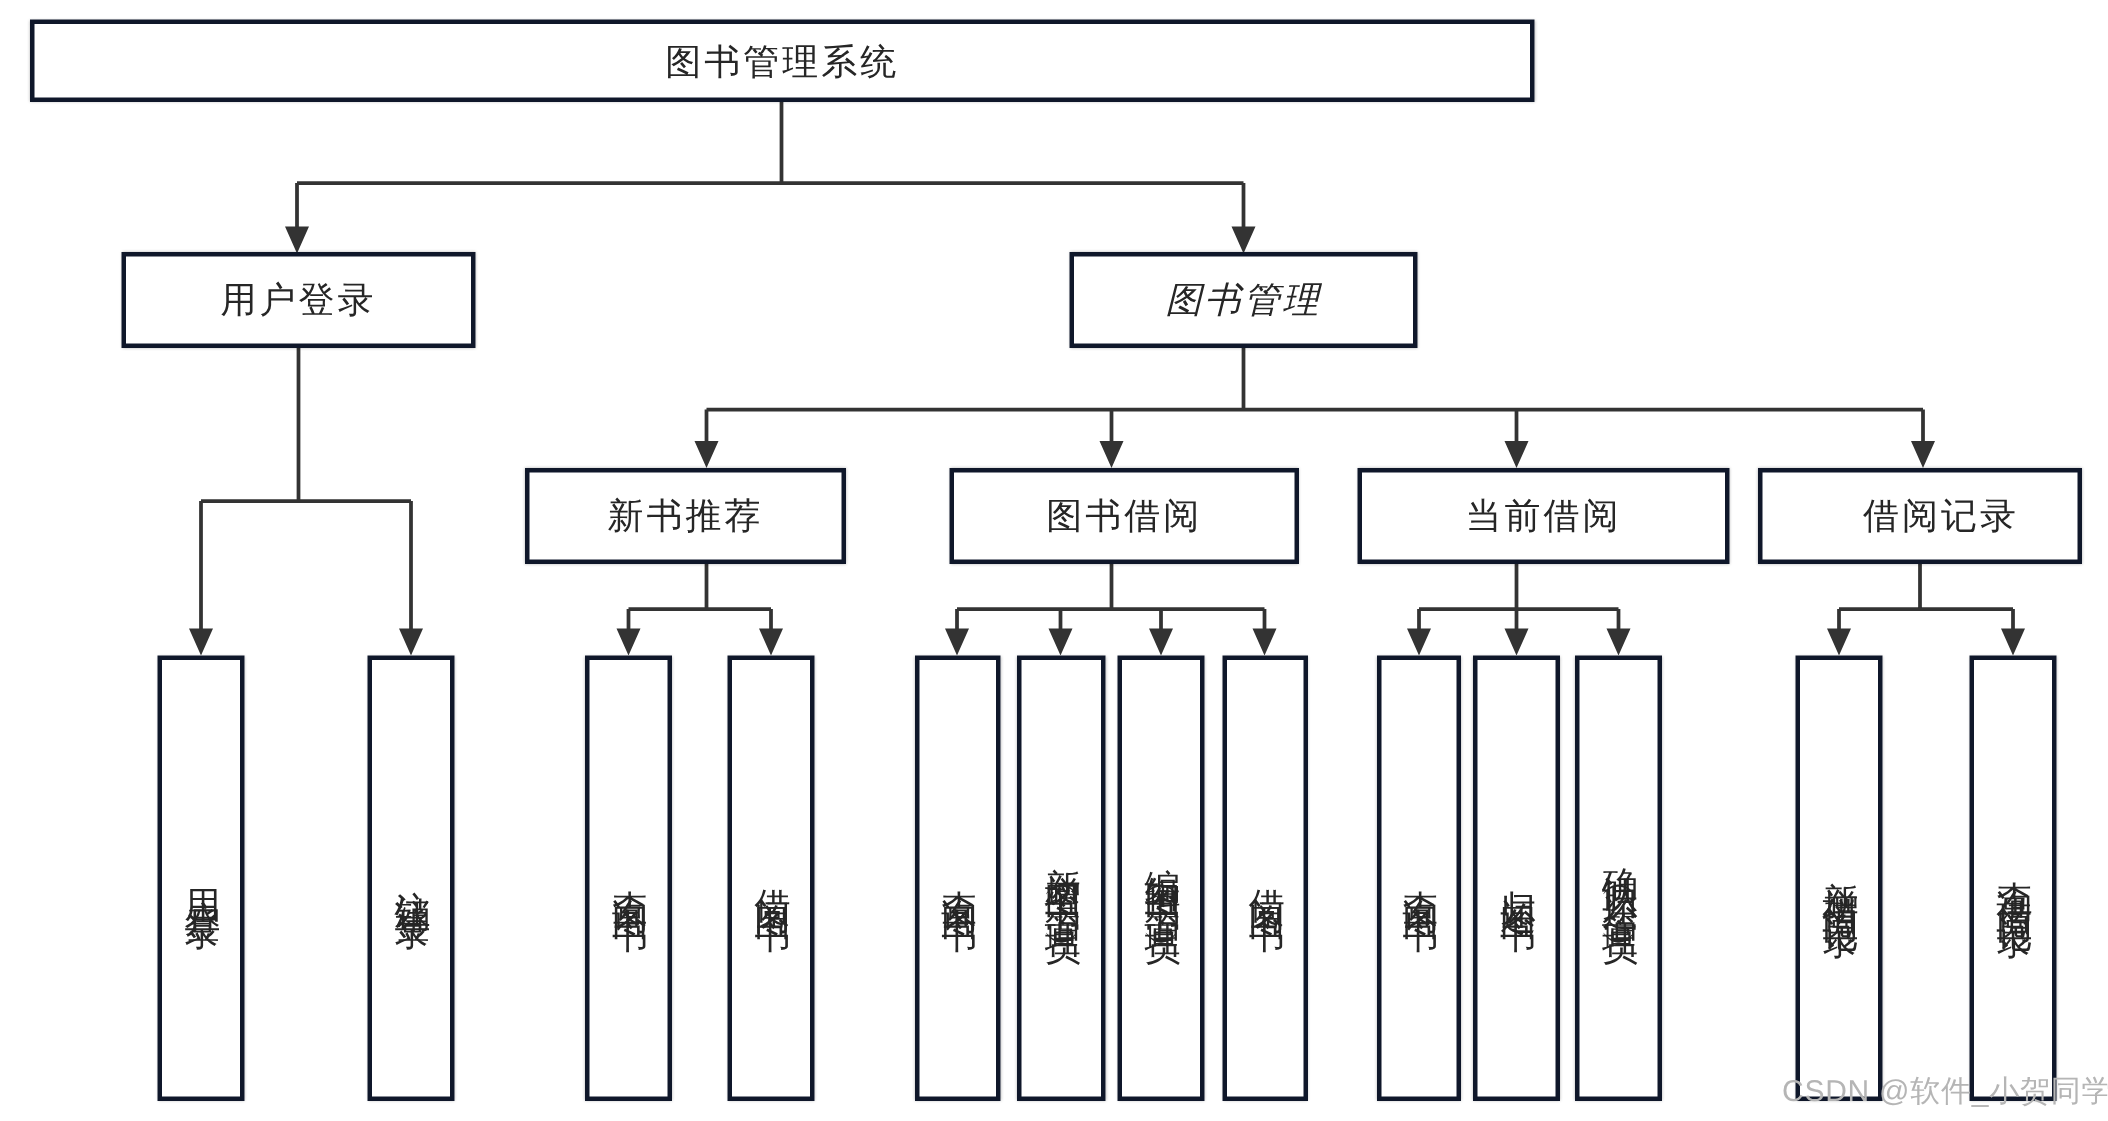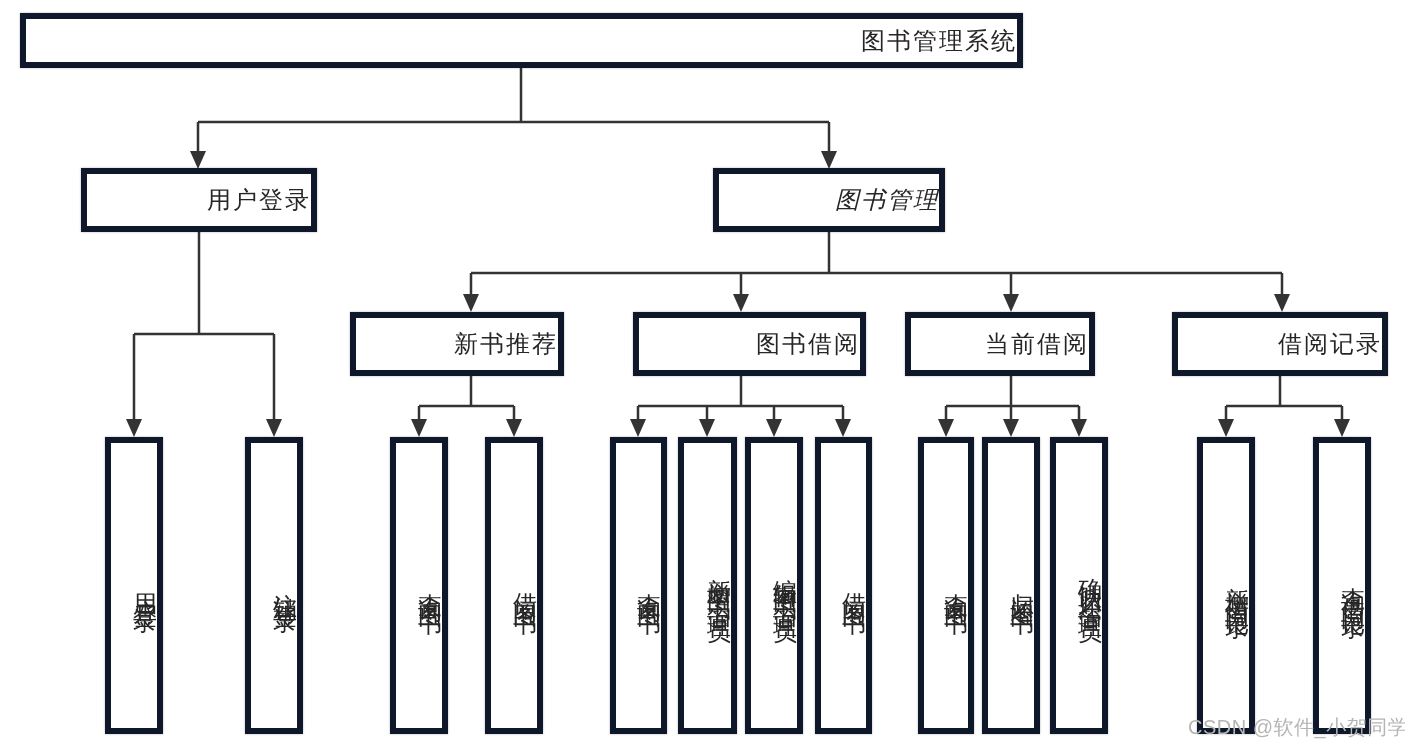--- a/index.html
+++ b/index.html
@@ -9,25 +9,25 @@
     height: 747px;
     background: #ffffff;
     overflow: hidden;
     font-family: "Liberation Sans", sans-serif;
     color: #262626;
   }
   .node {
     position: absolute;
     box-sizing: border-box;
     background: #ffffff;
-    border: 6px solid #0f172a;
+    border: 3px solid #0f172a;
     box-shadow: 0 0 2px rgba(0,0,0,0.30);
     display: flex;
     align-items: center;
-    justify-content: flex-end;
+    justify-content: center;
     z-index: 2;
   }
   .node .hlabel {
     font-size: 24px;
     letter-spacing: 2px;
     white-space: nowrap;
     color: #262626;
   }
   .leaf .vlabel {
     writing-mode: vertical-rl;
@@ -96,21 +96,21 @@
   <div class="node" style="left:713px; top:168px; width:232px; height:64px;font-style:italic;">
     <span class="hlabel">图书管理</span>
   </div>
 
   <div class="node" style="left:350px; top:312px; width:214px; height:64px;">
     <span class="hlabel">新书推荐</span>
   </div>
   <div class="node" style="left:633px; top:312px; width:233px; height:64px;">
     <span class="hlabel">图书借阅</span>
   </div>
-  <div class="node" style="left:905px; top:312px; width:190px; height:64px;">
+  <div class="node" style="left:905px; top:312px; width:248px; height:64px;">
     <span class="hlabel">当前借阅</span>
   </div>
   <div class="node" style="left:1172px; top:312px; width:216px; height:64px;padding-left:28px;">
     <span class="hlabel">借阅记录</span>
   </div>
 
   <div class="node leaf" style="left:105px; top:437px; width:58px; height:297px;">
     <span class="vlabel">用户登录</span>
   </div>
   <div class="node leaf" style="left:245px; top:437px; width:58px; height:297px;">

